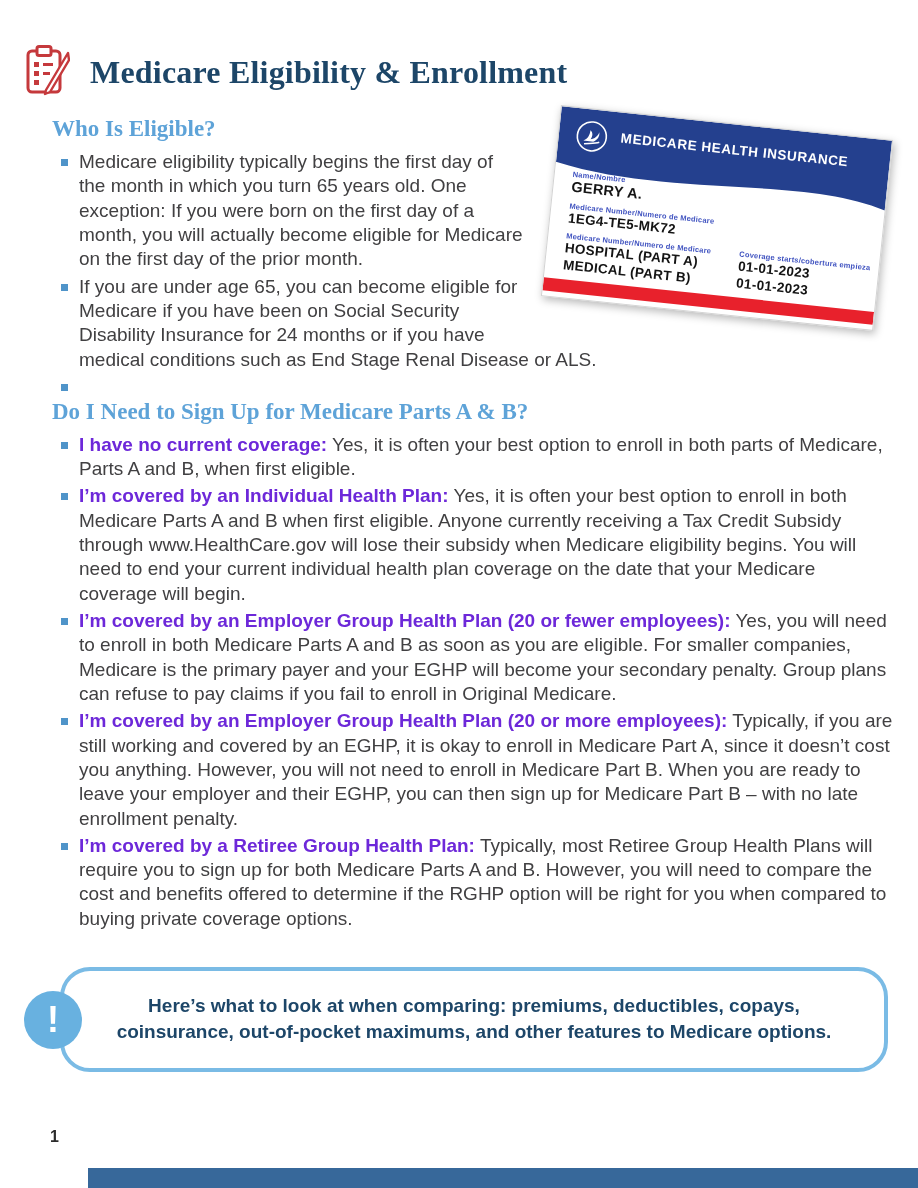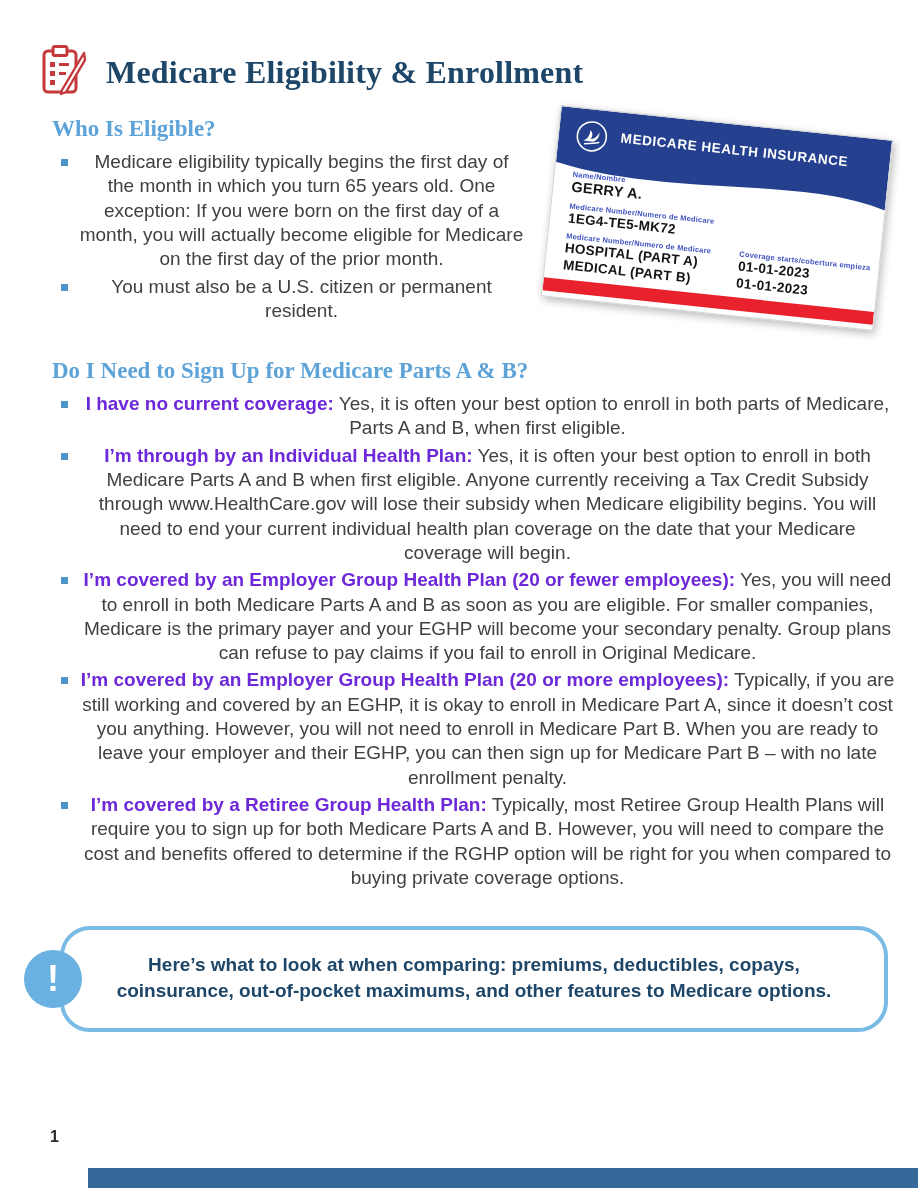--- a/index.html
+++ b/index.html
@@ -4,34 +4,34 @@
 <style>
   html,body{margin:0;padding:0;background:#ffffff;}
   .page{
     position:relative;
     width:918px;height:1188px;
     background:#ffffff;
     font-family:"Liberation Sans",sans-serif;
     overflow:hidden;
   }
   
-  .doc-header{display:flex;align-items:center;gap:20px;padding:44px 40px 0 40px;}
+  .doc-header{display:flex;align-items:center;gap:20px;padding:44px 40px 0 24px;}
   .doc-title{
     font-family:"Liberation Serif",serif;
     font-size:32px;font-weight:700;color:#1d4668;letter-spacing:.2px;
   }
   
   .section-heading{
     font-family:"Liberation Serif",serif;
     font-size:23px;font-weight:700;color:#5ea3d8;
     margin:16px 0 8px 52px;
   }
   
   .content{margin:0 22px 0 52px;}
-  ul.bullets{list-style:none;margin:0;padding:0;text-align:center;}
+  ul.bullets{list-style:none;margin:0;padding:0;}
   ul.bullets li{
     position:relative;
     padding-left:27px;
     font-size:19px;line-height:1.28;color:#414042;
     margin-bottom:3px;
   }
   .signup-list li{margin-bottom:9px;}
   .bullet-sq{
     position:absolute;left:9px;top:9px;
     width:7px;height:7px;background:#4f94c9;
@@ -143,37 +143,40 @@
       </div>
     </div>
 
     <ul class="bullets">
       <li>
         <span class="bullet-sq"></span>
         <span>Medicare eligibility typically begins the first day of the month in which you turn 65 years old. One exception: If you were born on the first day of a month, you will actually become eligible for Medicare on the first day of the prior month.</span>
       </li>
       <li>
         <span class="bullet-sq"></span>
-        <span>You must also be a U.S. citizen or permanent resident.</span>
+        <span>If you are under age 65, you can become eligible for Medicare if you have been on Social Security Disability Insurance for 24 months or if you have medical conditions such as End Stage Renal Disease or ALS.</span>
+      </li>
+      <li>
+        <span class="bullet-sq"></span>
       </li>
     </ul>
   </div>
 
   <h2 class="section-heading" style="margin-top:24px;">Do I Need to Sign Up for Medicare Parts A &amp; B?</h2>
 
   <div class="content">
     <ul class="bullets signup-list">
       <li>
         <span class="bullet-sq"></span>
         <span class="lead-red">I have no current coverage:</span>
         <span>Yes, it is often your best option to enroll in both parts of Medicare, Parts A and B, when first eligible.</span>
       </li>
       <li>
         <span class="bullet-sq"></span>
-        <span class="lead-red">I’m through by an Individual Health Plan:</span>
+        <span class="lead-red">I’m covered by an Individual Health Plan:</span>
         <span>Yes, it is often your best option to enroll in both Medicare Parts A and B when first eligible. Anyone currently receiving a Tax Credit Subsidy through www.HealthCare.gov will lose their subsidy when Medicare eligibility begins. You will need to end your current individual health plan coverage on the date that your Medicare coverage will begin.</span>
       </li>
       <li>
         <span class="bullet-sq"></span>
         <span class="lead-red">I’m covered by an Employer Group Health Plan (20 or fewer employees):</span>
         <span>Yes, you will need to enroll in both Medicare Parts A and B as soon as you are eligible. For smaller companies, Medicare is the primary payer and your EGHP will become your secondary penalty. Group plans can refuse to pay claims if you fail to enroll in Original Medicare.</span>
       </li>
       <li>
         <span class="bullet-sq"></span>
         <span class="lead-red">I’m covered by an Employer Group Health Plan (20 or more employees):</span>

